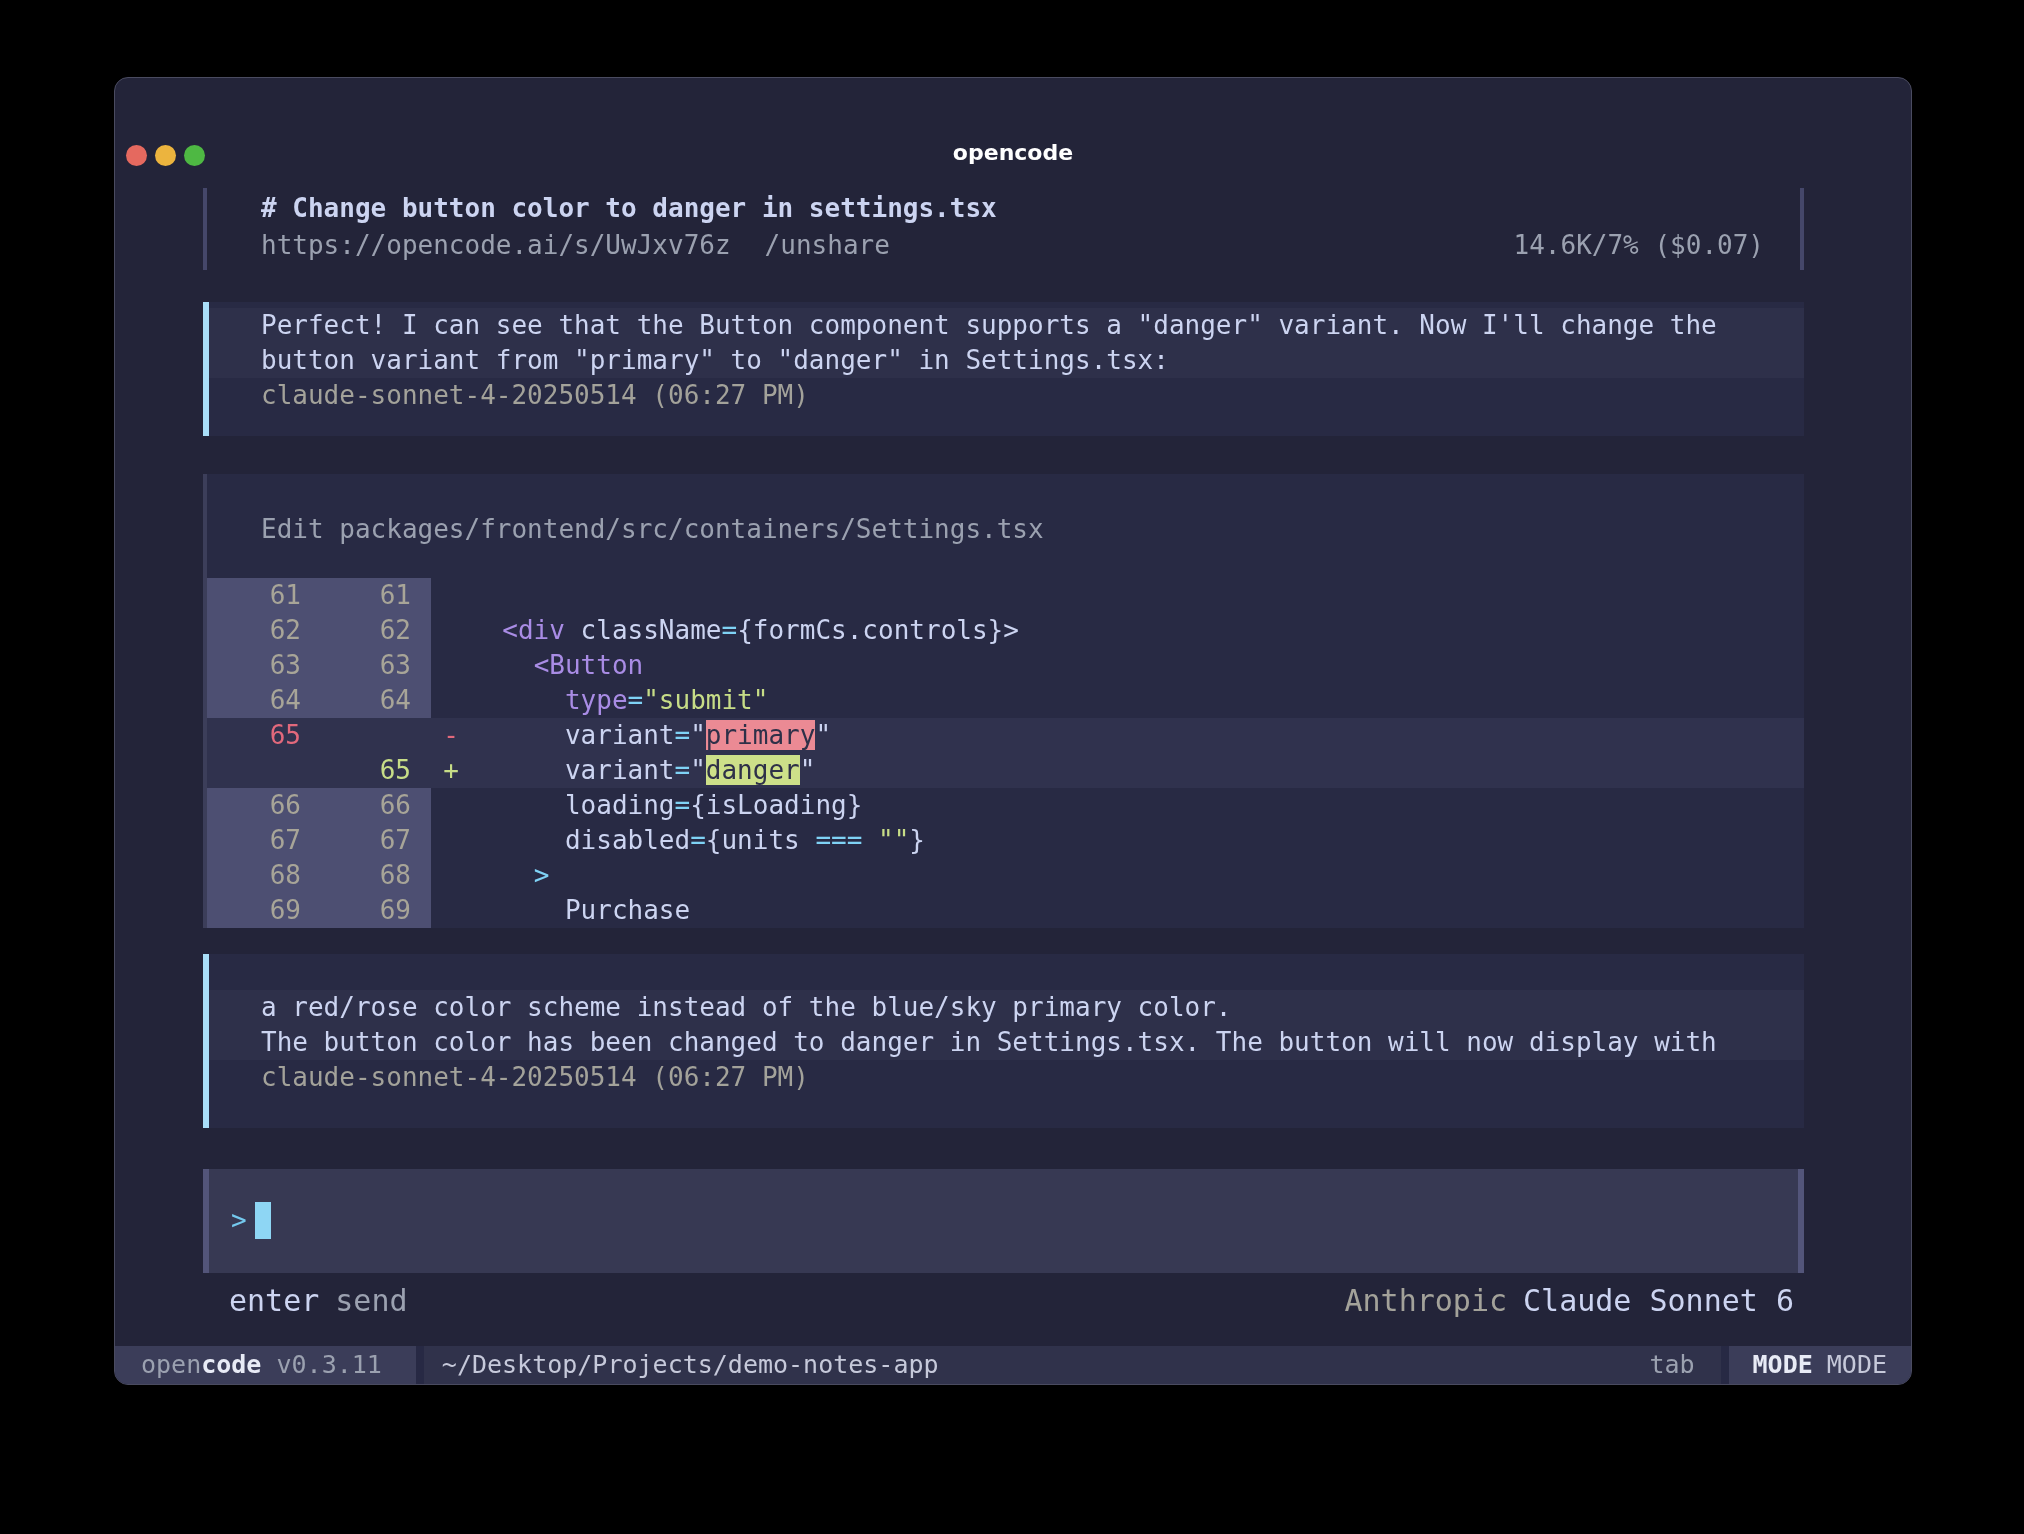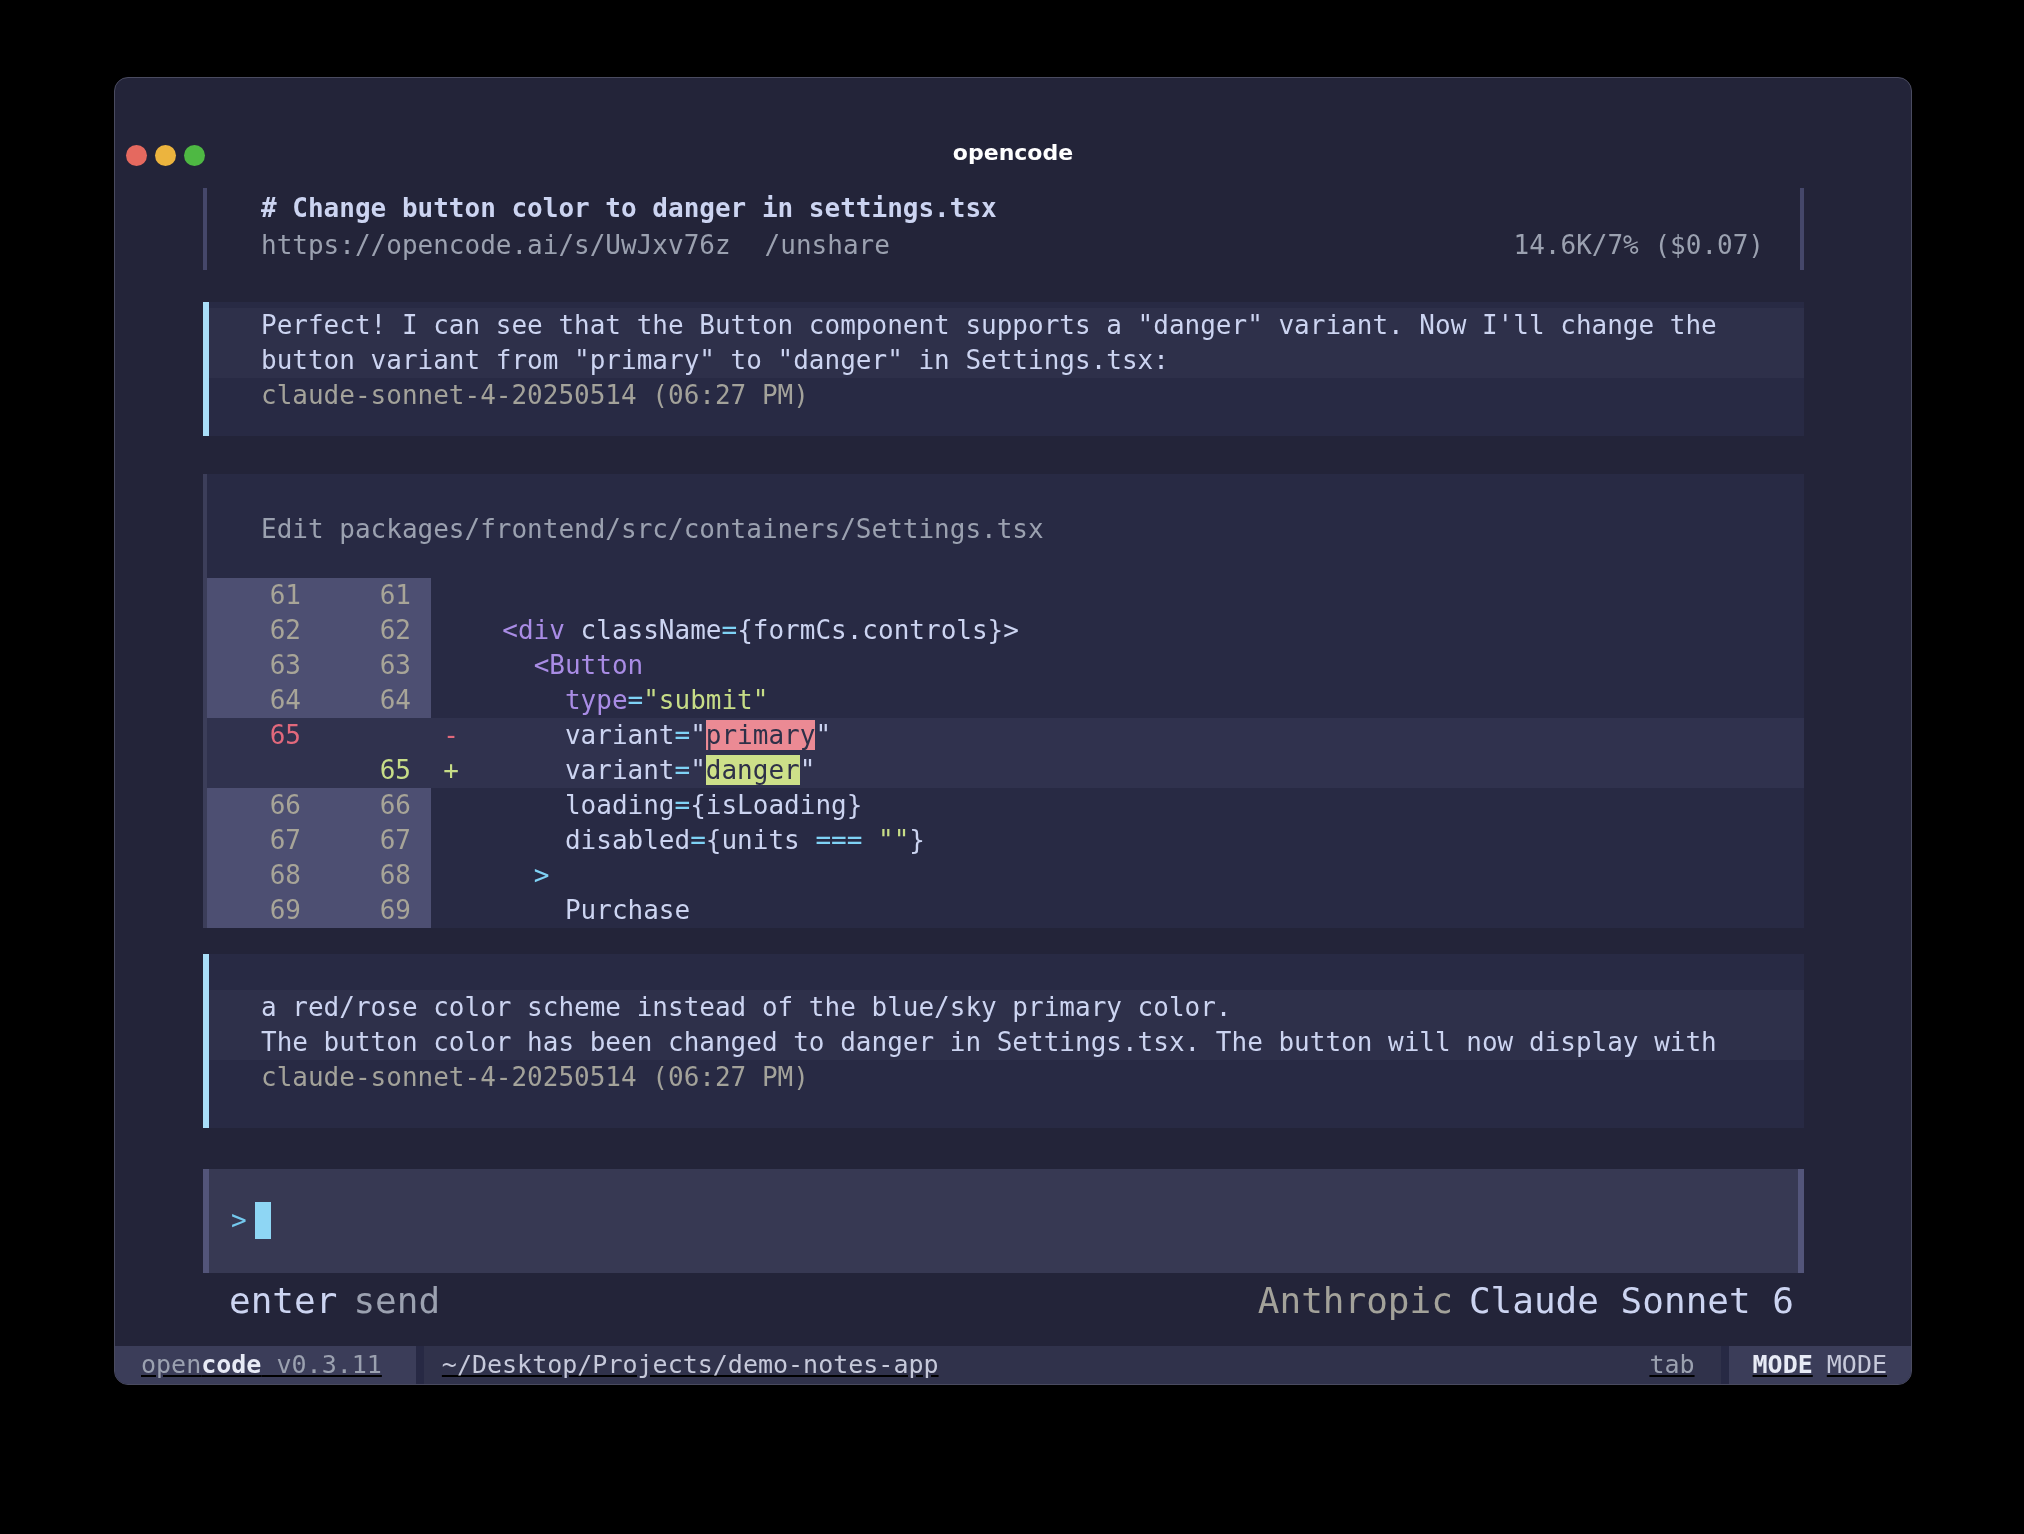--- a/index.html
+++ b/index.html
@@ -61,31 +61,31 @@
 
   
   .inputbox { position:absolute; left:88px; top:1091px; width:1601px; height:104px; box-sizing:border-box;
               background:var(--inputbg,#373953); border-left:6px solid var(--inputedge,#53557a);
               border-right:6px solid var(--inputedge,#53557a); }
   .prompt { position:absolute; left:22px; top:33px; color:var(--promptc,#74c9ee);
             font-size:26px; line-height:37px; }
   .cursor { position:absolute; left:46px; top:33px; width:16px; height:37px;
             background:var(--cursor,#8ed6f4); }
   .hints { position:absolute; left:88px; top:1205px; width:1601px; box-sizing:border-box;
-           display:flex; font-size:36px; line-height:35px; padding:0 10px 0 26px; }
+           display:flex; font-size:30px; line-height:35px; padding:0 10px 0 26px; }
   .hints .spacer { flex:1; }
   .hint-key { color:var(--fg,#ccd4f1); }
   .hint-lbl { color:var(--gray,#9ba1b0); margin-left:16px; }
   .provider { color:var(--warmgray,#a3a29a); }
   .model { color:var(--fg,#ccd4f1); margin-left:16px; }
 
   
   .statusbar { position:absolute; left:0; right:0; bottom:0; height:38px;
                background:var(--bar,#30324b); display:flex; align-items:stretch;
-               font-size:25px; line-height:38px; border-radius:0 0 13px 13px;text-decoration:underline; }
+               font-size:25px; line-height:38px; border-radius:0 0 13px 13px; }
   .seg { background:var(--seg,#3b3d59); }
   .seg-left { padding:0 34px 0 26px; color:var(--gray,#9ba1b0); }
   .seg-left b { color:var(--white,#e8ebf6); }
   .divider { width:8px; background:var(--divider,#272944); }
   .cwd { padding-left:18px; color:var(--pathc,#c6c9da); }
   .statusbar .spacer { flex:1; }
   .tabhint { color:var(--gray,#9ba1b0); padding-right:26px; }
   .seg-right { padding:0 24px; }
   .mode-b { font-weight:bold; color:var(--white,#e8ebf6); }
   .mode-r { color:var(--pathc,#c6c9da); margin-left:14px; }

